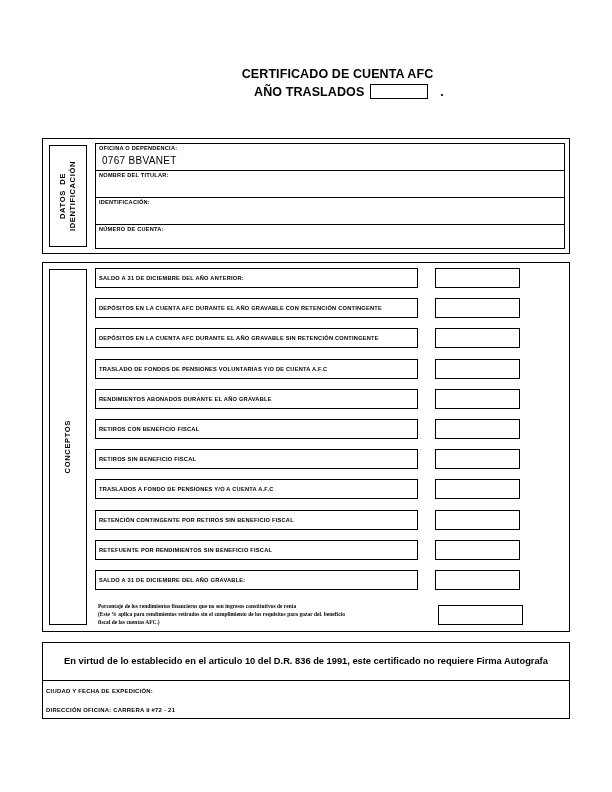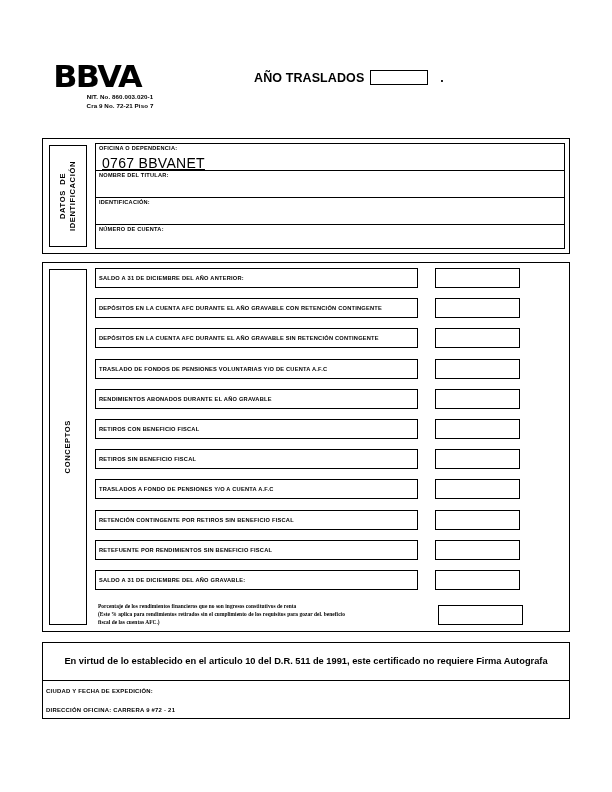--- a/index.html
+++ b/index.html
@@ -152,25 +152,24 @@
     position: relative;
   }
   .ident-row:last-child { border-bottom: none; height: 27px; }
   .ident-label {
     font-size: 5.6px;
     font-weight: bold;
     letter-spacing: 0.25px;
     line-height: 7px;
   }
   .ident-value {
-    font-size: 14px;
+    font-size: 10px;
     letter-spacing: 0.3px;
     margin-top: 3px;
     padding-left: 3px;
-    text-decoration: underline;
   }
 
   
   #concepts-section {
     left: 42px;
     top: 262px;
     width: 528px;
     height: 370px;
   }
   .concepts-body {
@@ -265,27 +264,23 @@
     letter-spacing: 0.25px;
     line-height: 9px;
     margin-bottom: 10px;
   }
 </style>
 </head>
 <body>
 
 <div class="header">
 
-  <div class="logo-block">
-    <span class="logo-word">BBVA</span>
-    <div class="logo-nit">NIT. No.  860.003.020-1</div>
-    <div class="logo-addr">Cra 9 No. 72-21 Piso 7</div>
-  </div>
 
   <div class="title-block">
+    <div class="title-line1">CERTIFICADO DE CUENTA AFC</div>
     <div class="title-line2">
       <span class="lbl">AÑO TRASLADOS</span>
       <span class="year-box"></span>
       <span class="title-dot">.</span>
     </div>
   </div>
 
 </div>
 
 <div class="section" id="ident-section">
@@ -390,20 +385,20 @@
         <div>fiscal de las cuentas AFC.)</div>
       </div>
       <div class="pct-value"></div>
     </div>
 
   </div>
 </div>
 
 <div class="section" id="footer-section">
 
-  <div class="footer-note">En virtud de lo establecido en el articulo 10 del D.R. 511 de 1991, este certificado no requiere Firma Autografa</div>
+  <div class="footer-note">En virtud de lo establecido en el articulo 10 del D.R. 836 de 1991, este certificado no requiere Firma Autografa</div>
 
   <div class="footer-lines">
     <div class="footer-line">CIUDAD Y FECHA DE EXPEDICIÓN:</div>
     <div class="footer-line">DIRECCIÓN OFICINA: CARRERA 9 #72 - 21</div>
   </div>
 
 </div>
 
 </body></html>

